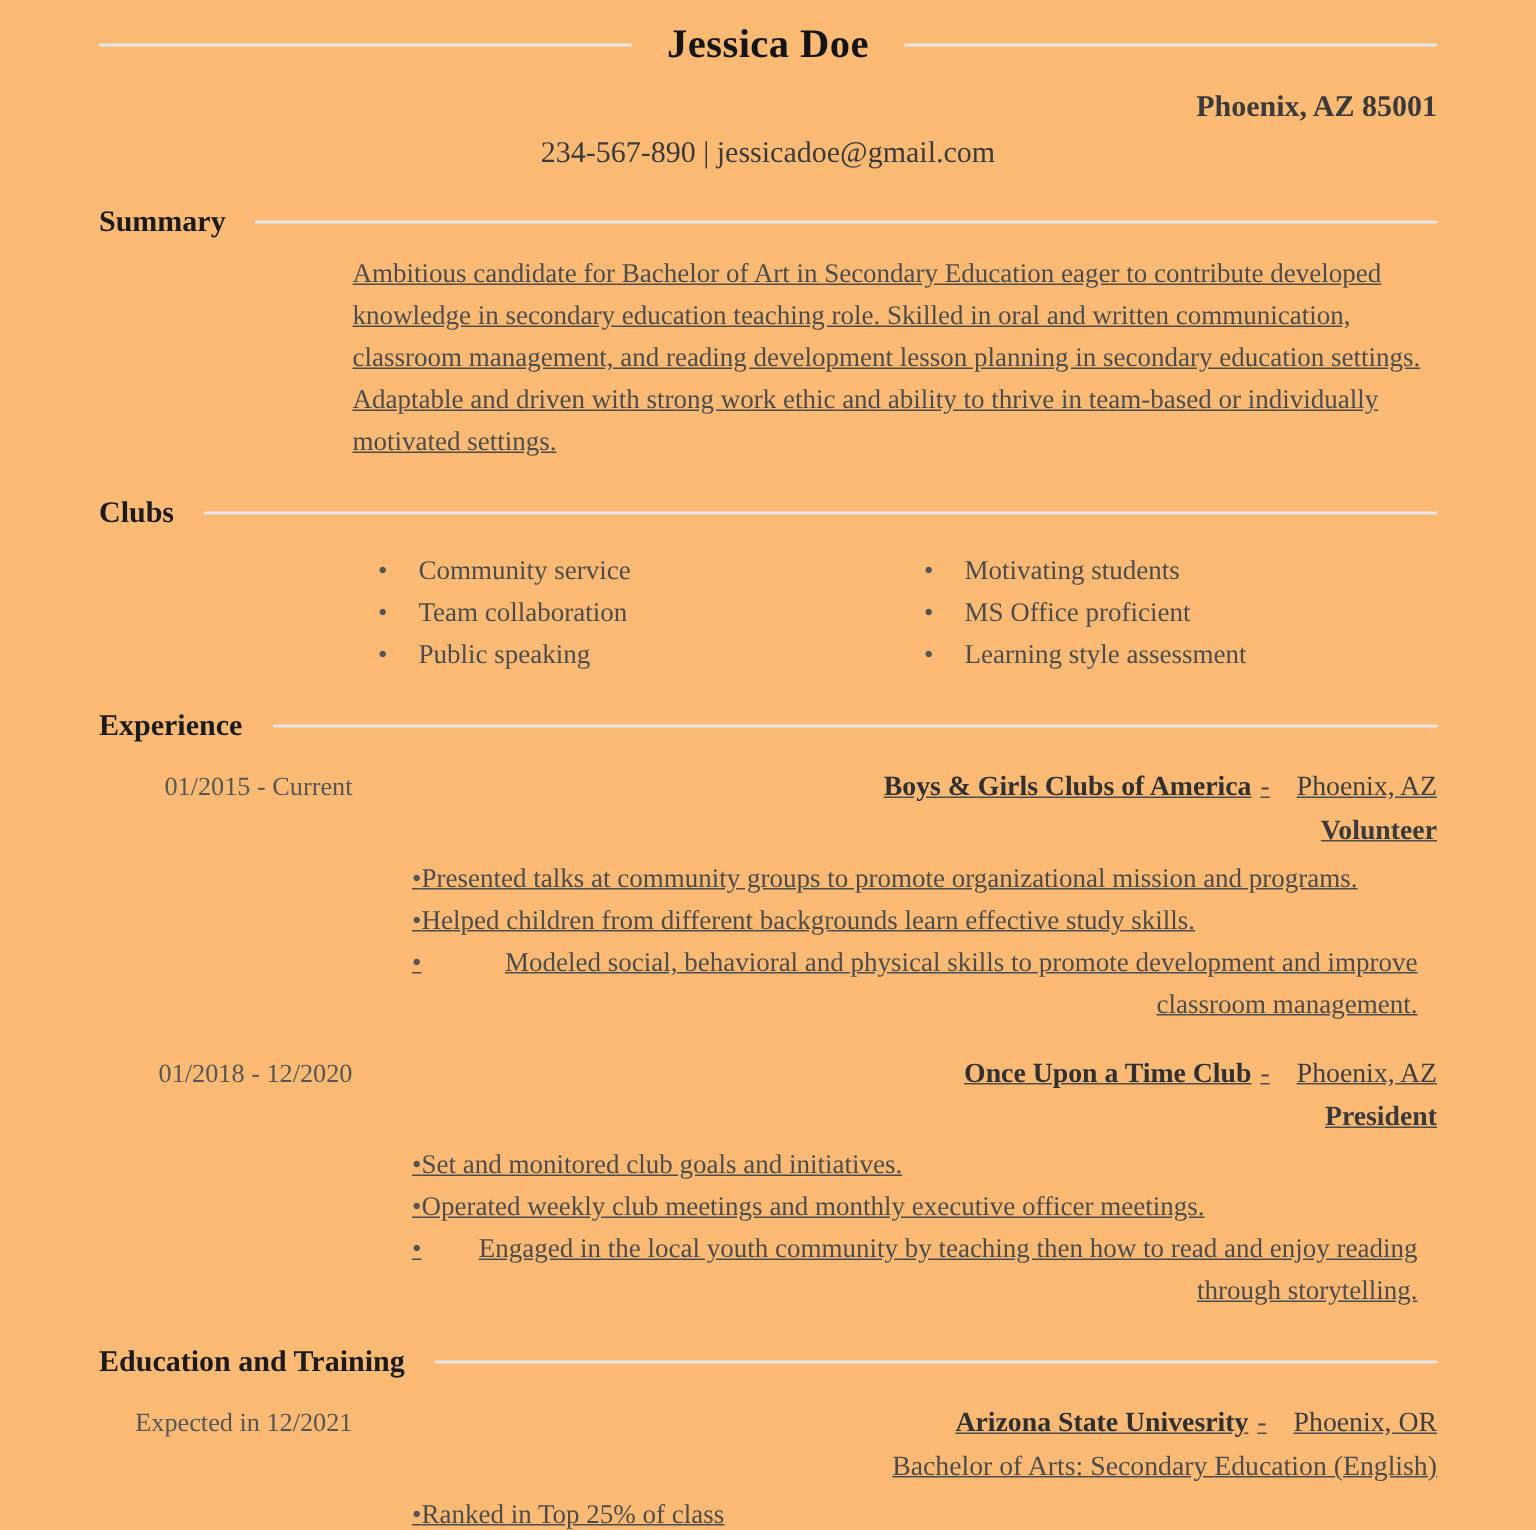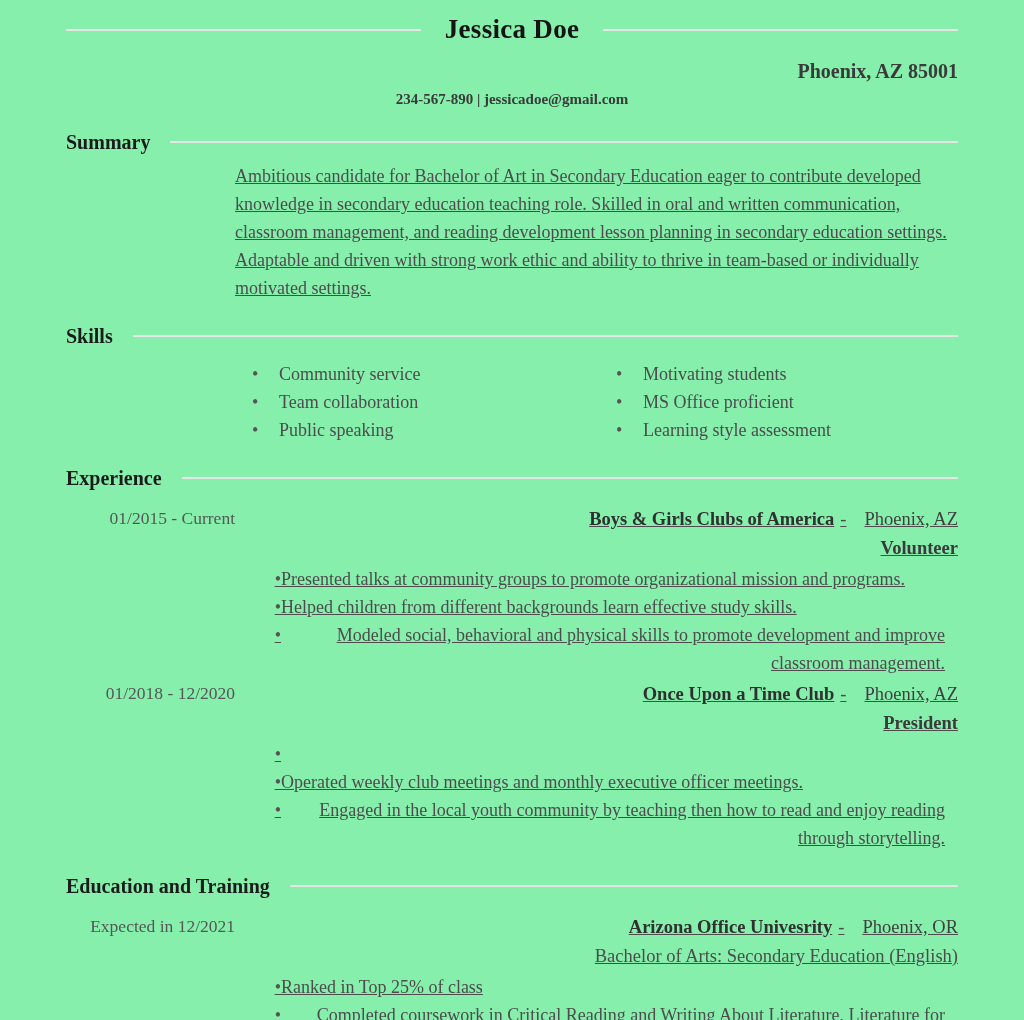--- a/index.html
+++ b/index.html
@@ -5,49 +5,49 @@
   :root{
     --rule-color:#e7e7e7;
     --heading-color:#1b1b1b;
     --body-color:#4c4c4c;
     --muted-color:#565656;
     --strong-color:#303030;
   }
   *{box-sizing:border-box;}
   html,body{margin:0;padding:0;background:#ffffff;}
   .page{
-    width:1024px;height:1020px;background:#86efac;overflow:hidden;
+    width:1024px;height:1020px;background:#fdba74;overflow:hidden;
     font-family:"Liberation Serif","DejaVu Serif",serif;
     color:var(--body-color);
     padding:0 66px;
   }
   
   .name-row{display:flex;align-items:center;padding-top:14px;}
   .hline{flex:1;height:2px;background:var(--rule-color);}
   .name{font-size:27px;font-weight:700;color:#141414;margin:0 24px;white-space:nowrap;letter-spacing:.3px;}
   .address{ text-align:right;font-weight:700;font-size:20px;color:#3a3a3a;margin-top:15px;}
-  .contact{ text-align:center;font-weight:700;font-size:15px;color:#3a3a3a;margin-top:8px;}
+  .contact{ text-align:center;font-weight:400;font-size:20px;color:#3a3a3a;margin-top:8px;}
   
   .sec{margin-top:20px;}
   .sec-head{display:flex;align-items:center;line-height:28px;}
   .sec-head h2{font-size:20px;font-weight:700;color:var(--heading-color);margin:0;white-space:nowrap;}
   .rule{flex:1;height:2px;background:var(--rule-color);margin-left:20px;}
   
   .summary-text{margin:6px 0 0 169px;width:712px;font-size:18px;line-height:28px;color:var(--body-color);text-decoration:underline;}
   
   .blist{list-style:none;margin:0;padding:0;}
   .blist li{display:flex;line-height:28px;font-size:18px;color:var(--body-color);}
   .bullet{flex:none;width:23px;color:#555;}
   
   .skills-cols{display:flex;margin-top:10px;}
   .skills-left{width:364px;margin-left:186px;}
   .skills-left .bullet,.skills-right .bullet{width:27px;}
   
   .entry{display:flex;margin-top:14px;text-align:right;}
-  .entry + .entry{margin-top:4px;}
+  .entry + .entry{margin-top:20px;}
   .dates{flex:none;width:169px;font-size:17.5px;color:var(--muted-color);padding-top:2px;}
   .entry-body{flex:1;text-decoration:underline;}
   .entry-line1{font-size:18.5px;line-height:26px;}
   .company{font-weight:700;color:var(--strong-color);}
   .sep{margin-left:6px;color:#4a4a4a;}
   .location{margin-left:18px;color:#3f3f3f;}
   .role{font-weight:700;color:#3a3a3a;font-size:18.5px;line-height:26px;margin-top:3px;}
   .degree{font-size:18.5px;line-height:26px;margin-top:3px;color:var(--body-color);}
   .entry-body .blist{margin-top:4px;width:710px;}
   .entry-body .blist li{padding-left:23px;}
@@ -70,21 +70,21 @@
   <section class="sec">
     <div class="sec-head">
       <h2>Summary</h2>
       <div class="rule"></div>
     </div>
     <p class="summary-text">Ambitious candidate for Bachelor of Art in Secondary Education eager to contribute developed knowledge in secondary education teaching role. Skilled in oral and written communication, classroom management, and reading development lesson planning in secondary education settings. Adaptable and driven with strong work ethic and ability to thrive in team-based or individually motivated settings.</p>
   </section>
 
   <section class="sec">
     <div class="sec-head">
-      <h2>Skills</h2>
+      <h2>Clubs</h2>
       <div class="rule"></div>
     </div>
     <div class="skills-cols">
       <ul class="blist skills-left">
 
           <li>
             <span class="bullet">•</span>
             <span class="btext">Community service</span>
           </li>
 
@@ -155,20 +155,21 @@
       <div class="dates">01/2018 - 12/2020</div>
       <div class="entry-body">
         <div class="entry-line1">
           <span class="company">Once Upon a Time Club</span><span class="sep">-</span><span class="location">Phoenix, AZ</span>
         </div>
         <div class="role">President</div>
         <ul class="blist">
 
             <li>
               <span class="bullet">•</span>
+              <span class="btext">Set and monitored club goals and initiatives.</span>
             </li>
 
             <li>
               <span class="bullet">•</span>
               <span class="btext">Operated weekly club meetings and monthly executive officer meetings.</span>
             </li>
 
             <li>
               <span class="bullet">•</span>
               <span class="btext">Engaged in the local youth community by teaching then how to read and enjoy reading through storytelling.</span>
@@ -181,21 +182,21 @@
   <section class="sec">
     <div class="sec-head">
       <h2>Education and Training</h2>
       <div class="rule"></div>
     </div>
 
     <div class="entry">
       <div class="dates">Expected in 12/2021</div>
       <div class="entry-body">
         <div class="entry-line1">
-          <span class="company">Arizona Office Univesrity</span><span class="sep">-</span><span class="location">Phoenix, OR</span>
+          <span class="company">Arizona State Univesrity</span><span class="sep">-</span><span class="location">Phoenix, OR</span>
         </div>
         <div class="degree">Bachelor of Arts: Secondary Education (English)</div>
         <ul class="blist">
 
             <li>
               <span class="bullet">•</span>
               <span class="btext">Ranked in Top 25% of class</span>
             </li>
 
             <li>

